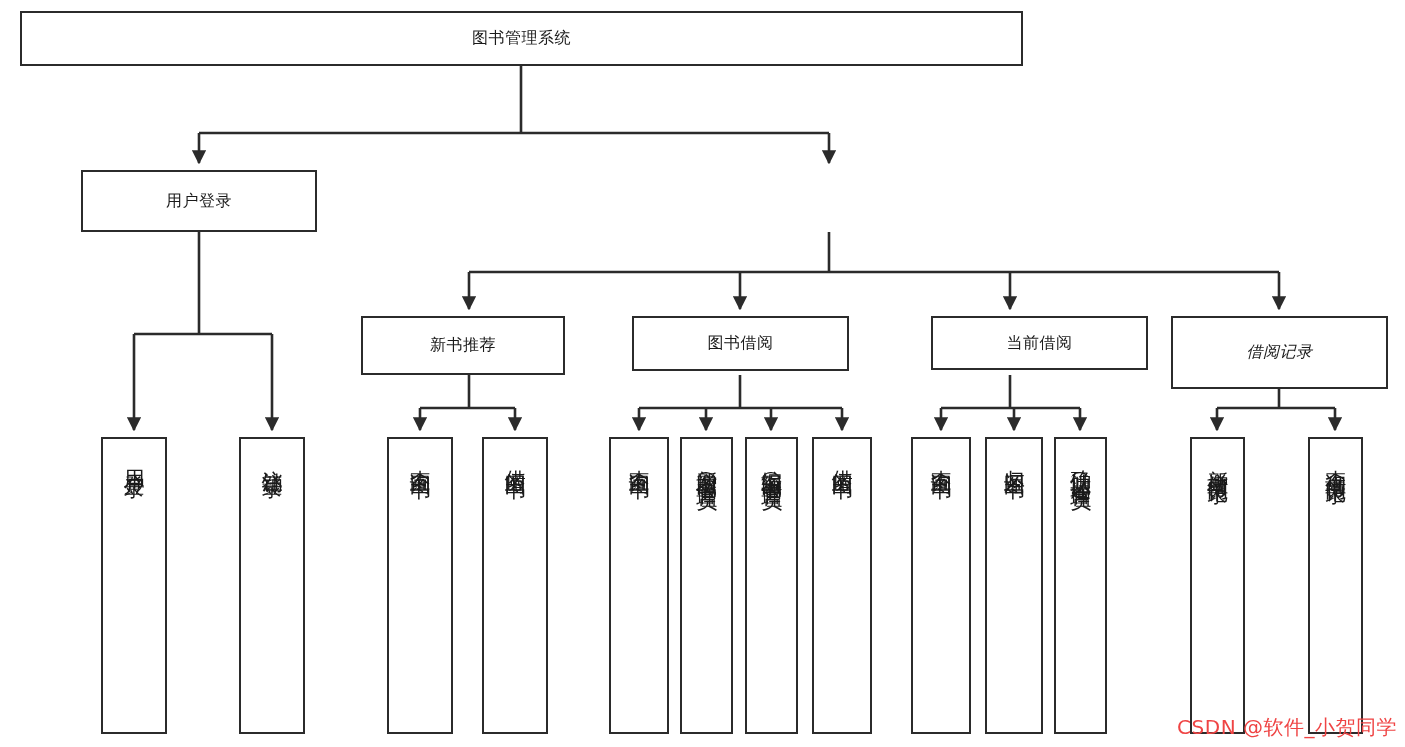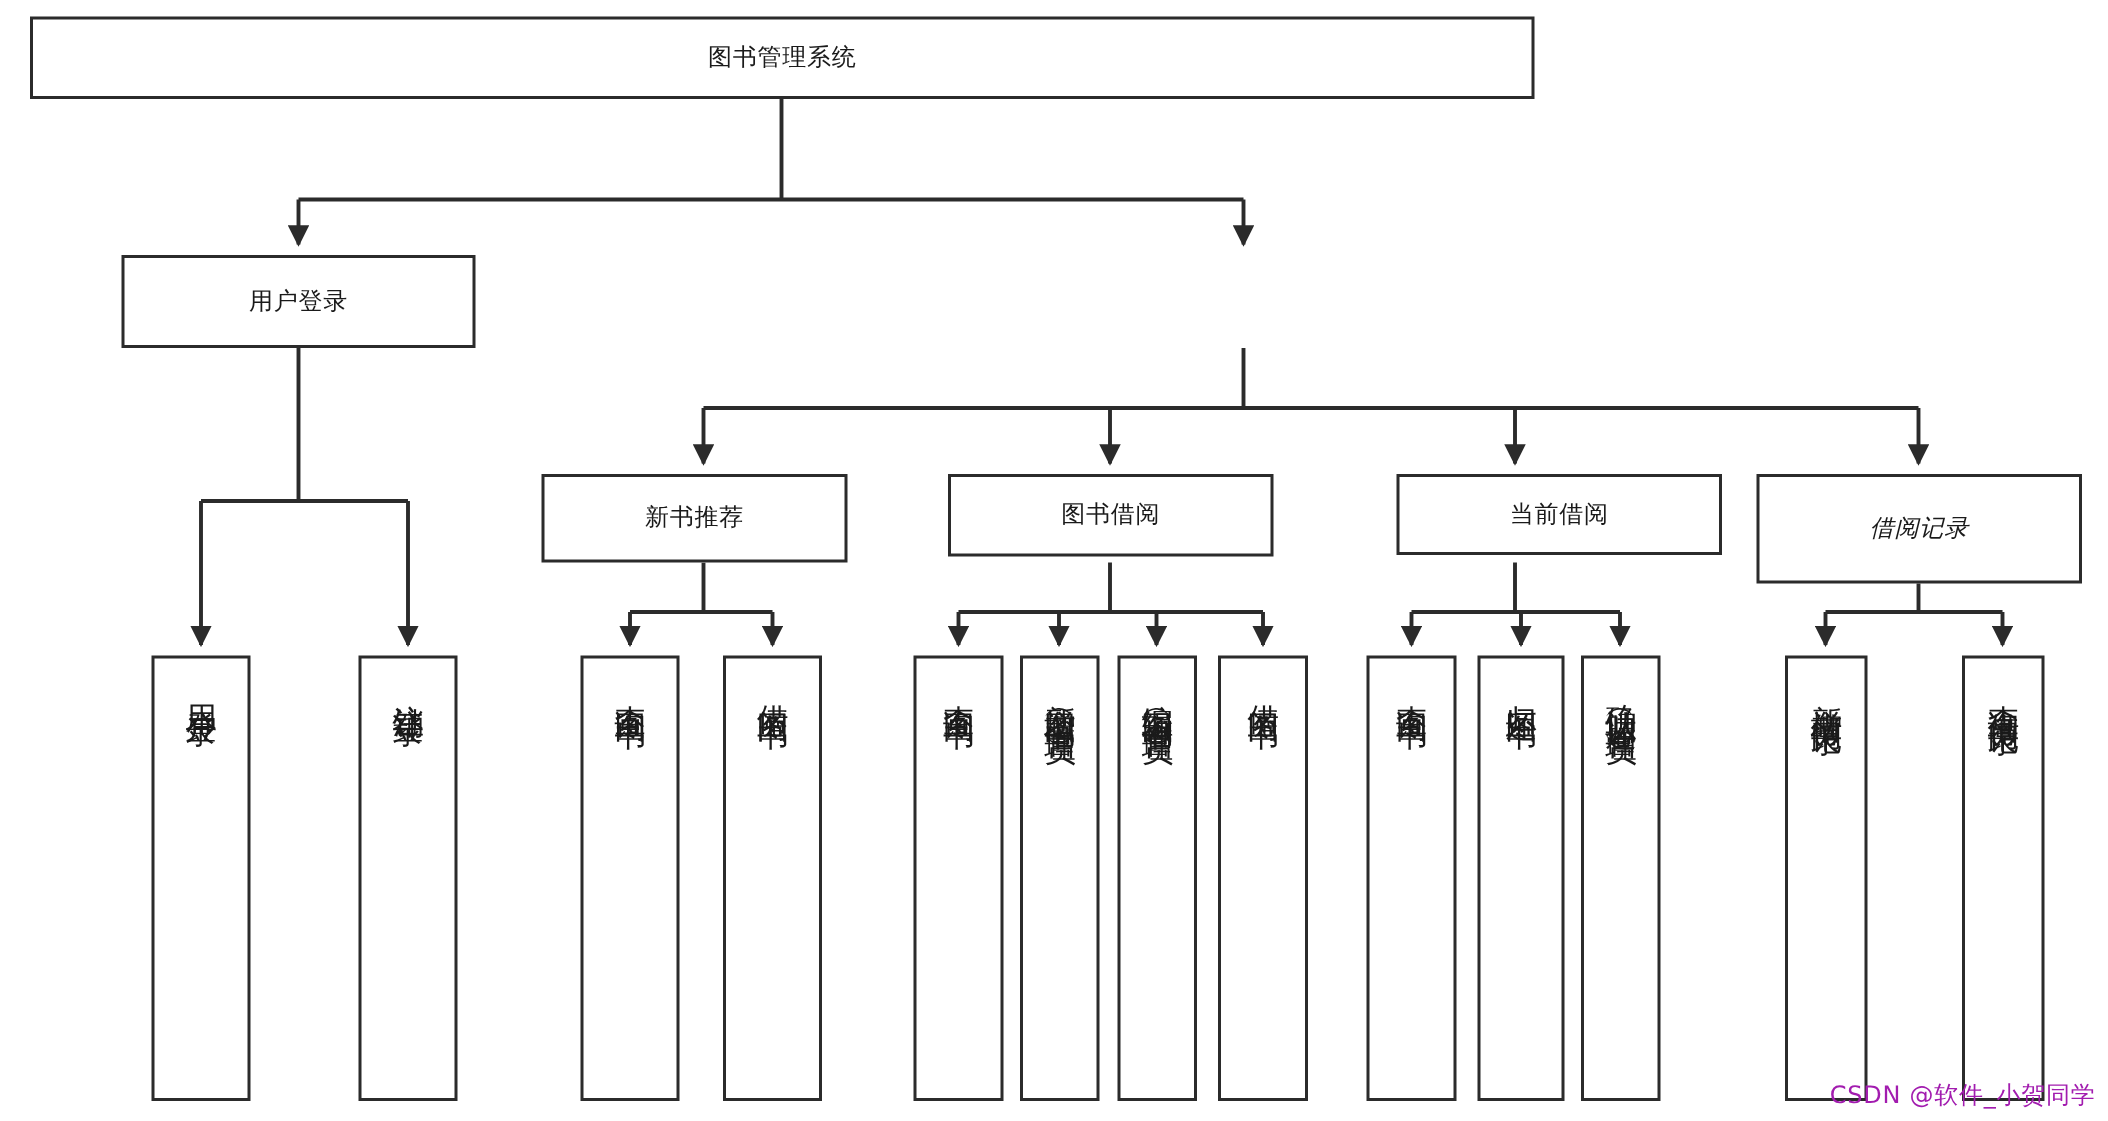--- a/index.html
+++ b/index.html
@@ -54,22 +54,22 @@
     font-size: 21px;
     line-height: 1.45;
     letter-spacing: 3px;
     white-space: nowrap;
     text-align: left;
   }
   .watermark {
     position: absolute;
     right: 8px;
     bottom: 6px;
-    font-size: 16px;
-    color: #a21caf;
+    font-size: 20px;
+    color: #ef4444;
     letter-spacing: 0.5px;
     white-space: nowrap;
     z-index: 5;
     margin-left: 16px;
   }
 </style>
 </head>
 <body>
 
 <div id="canvas">

